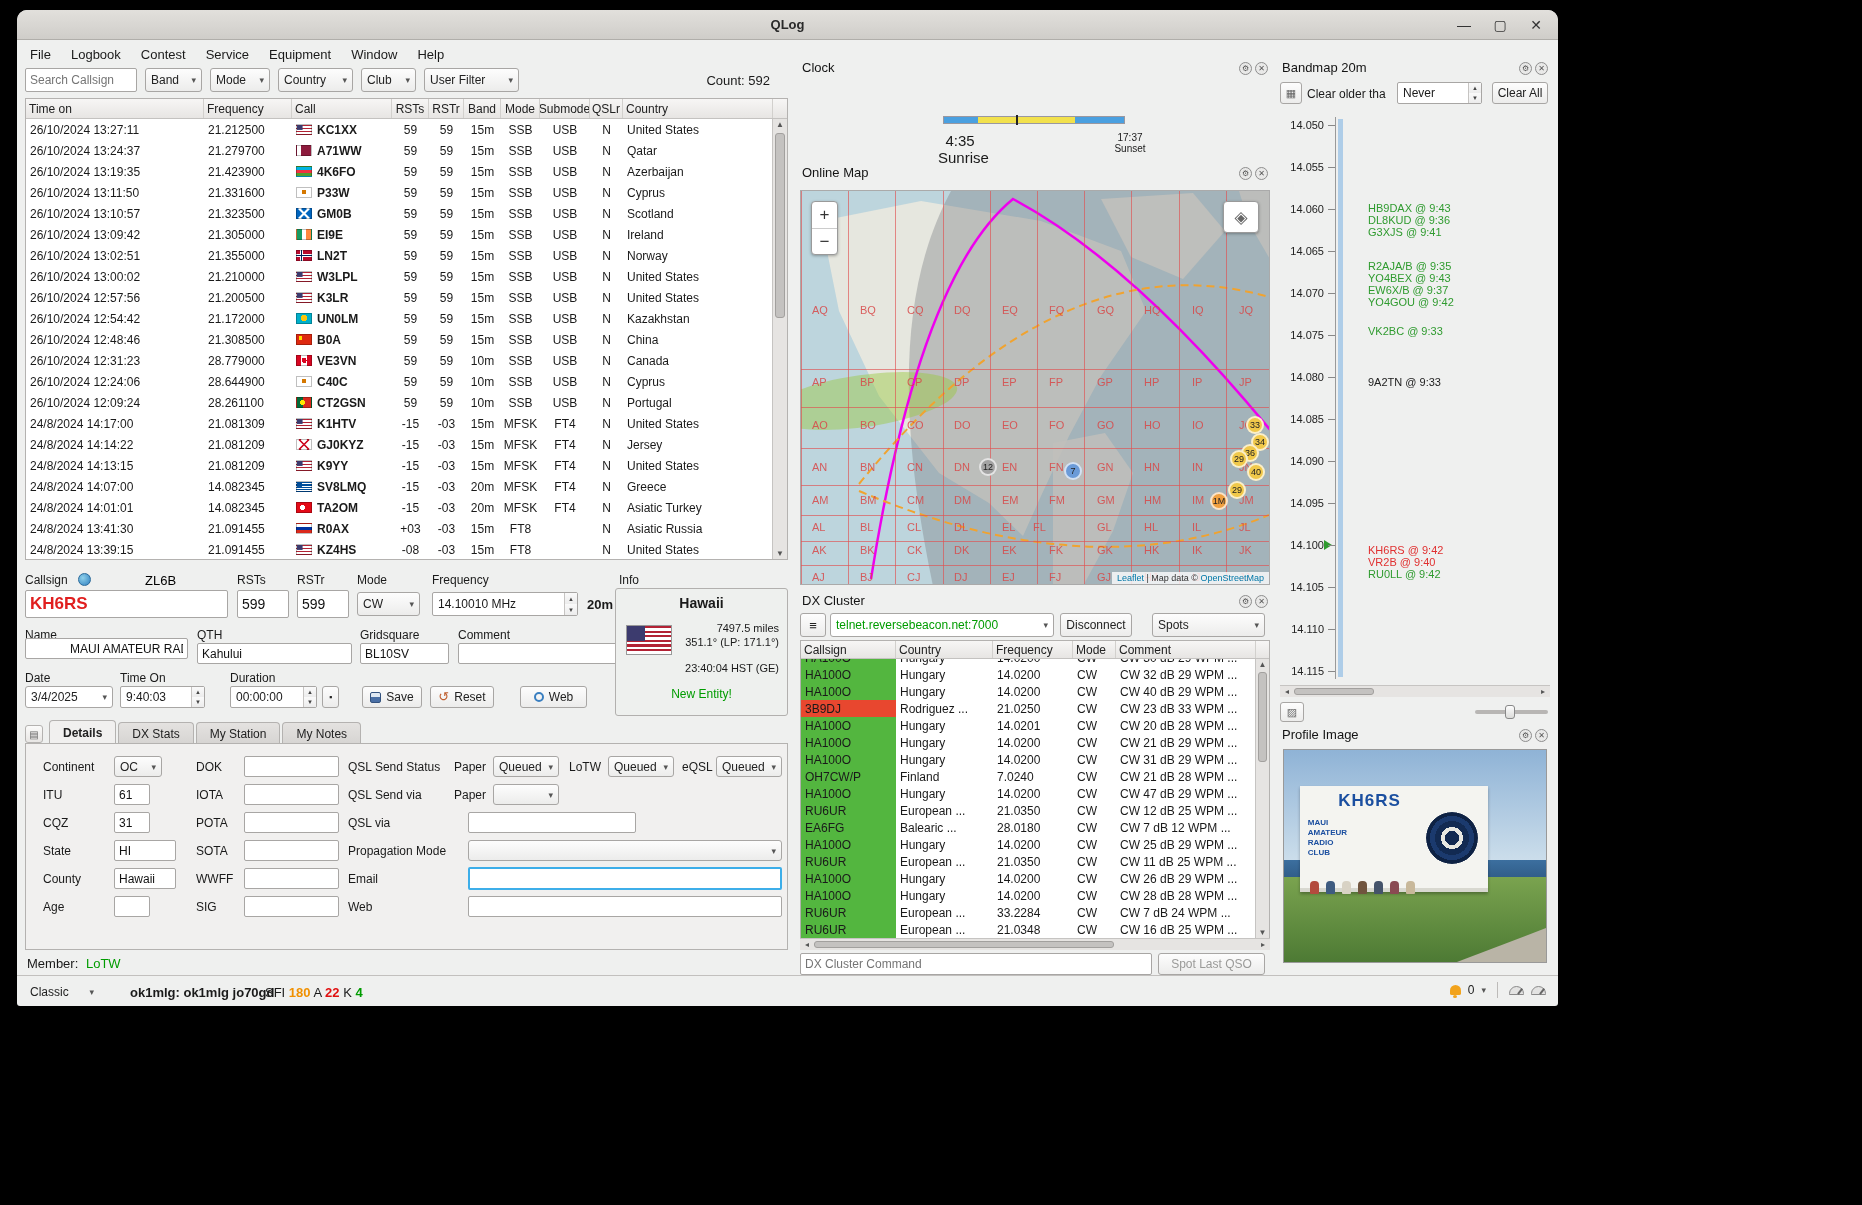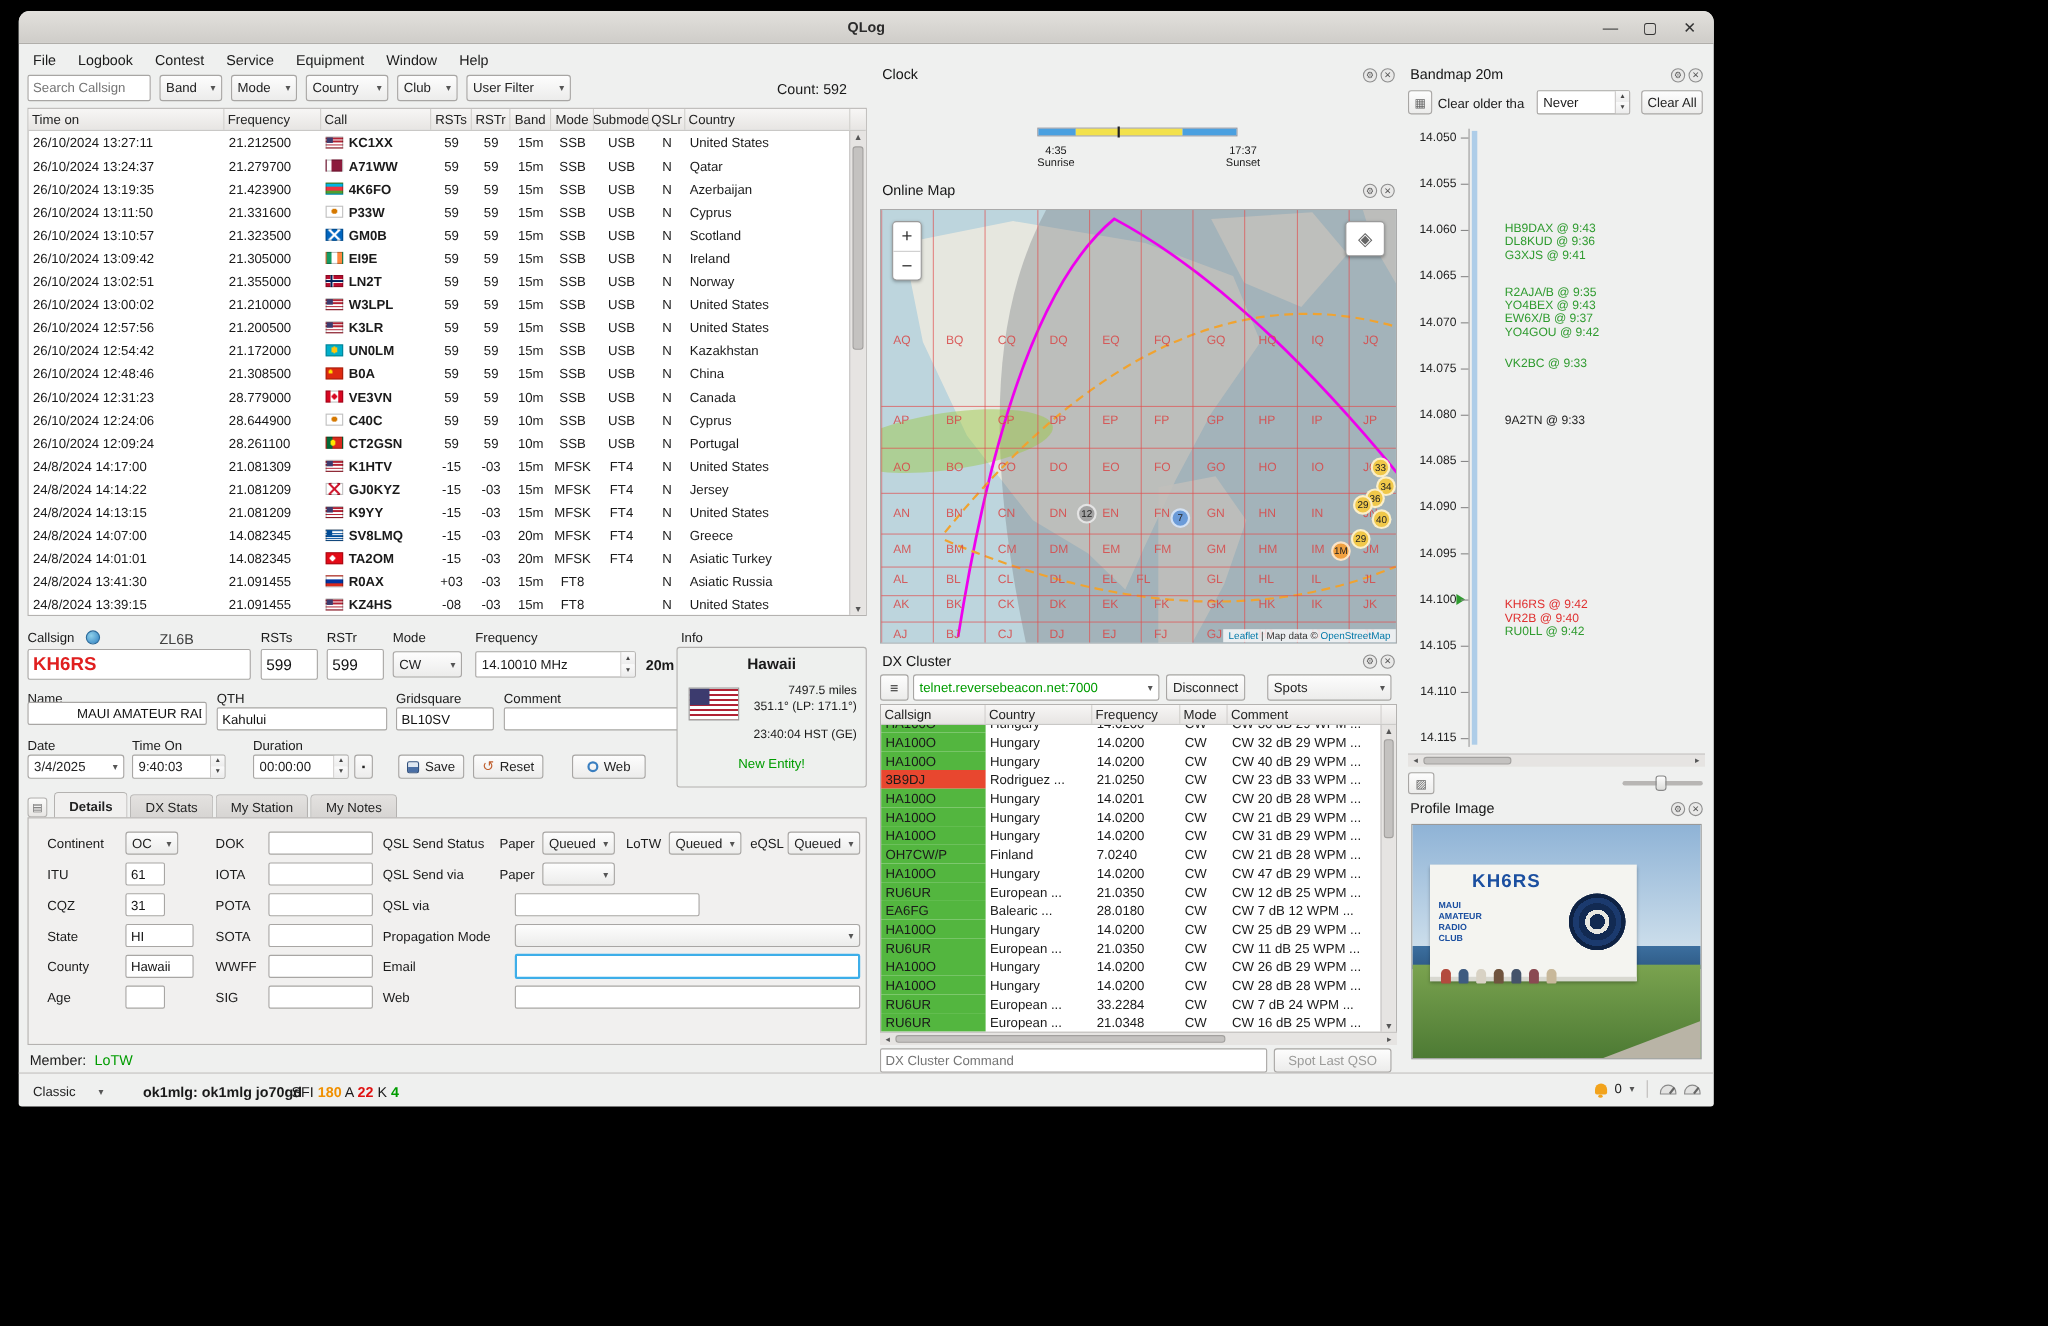--- a/index.html
+++ b/index.html
@@ -53,21 +53,21 @@
 .cell.c{justify-content:center}
 .callb{font-weight:bold}
 
 .sbv{position:absolute;background:#e6e4e2;border-left:1px solid #c6c4c2}
 .sbh{position:absolute;background:#e6e4e2;border-top:1px solid #c6c4c2}
 .sbthumb{position:absolute;background:#c4c2c0;border:1px solid #a2a09e;border-radius:3px}
 .sbarr{position:absolute;font-size:8px;color:#555;width:100%;text-align:center}
 
 .qso{position:absolute;left:8px;top:560px;width:763px;height:148px}
 .callsign-input{font-size:17px;font-weight:bold;color:#e01f1f}
-.prev-call{color:#404040;font-size:13px}
+.prev-call{color:#000000;font-size:13px}
 .bold{font-weight:bold}
 .infobox{position:absolute;left:590px;top:18px;width:173px;height:128px;border:1px solid #b2b0ae;border-radius:3px;background:#eef0ee}
 .usflag{position:absolute;left:10px;top:36px;width:46px;height:30px;border:1px solid #999;background:linear-gradient(#3c3b6e,#3c3b6e) no-repeat 0 0/42% 54%,repeating-linear-gradient(#b22234 0 2.3px,#fff 2.3px 4.6px)}
 .green{color:#009c00}
 .orange{color:#f09000}
 .red{color:#e01010}
 
 .globe{position:absolute;width:13px;height:13px;border-radius:50%;background:radial-gradient(circle at 35% 35%,#8ed0ea,#2f7fc0);border:1px solid #2a6a9a}
 .isave{width:11px;height:11px;background:linear-gradient(#dfe8f2 0 4px,#4a6fa5 4px);border:1px solid #33527e;border-radius:2px}
 .ireset{color:#c06030;font-size:13px;line-height:10px}
@@ -722,21 +722,21 @@
     <div class="picons" style="right:2px;top:2px">
       <span class="picon">⚙</span>
       <span class="picon">✕</span>
     </div>
     <div class="clockbar">
       <div class="cb-seg" style="width:19%;background:#4aa0e0"></div>
       <div class="cb-seg" style="width:54%;background:#f2e14c"></div>
       <div class="cb-seg" style="width:27%;background:#4aa0e0"></div>
       <div class="cb-mark" style="left:40%"></div>
     </div>
-    <div class="lbl" style="left:138px;top:72px;font-size:10px;text-align:center;width:44px">
+    <div class="lbl" style="left:138px;top:72px;font-size:15px;text-align:center;width:44px">
       <span>4:35</span><br>
       <span>Sunrise</span>
     </div>
     <div class="lbl" style="left:308px;top:72px;font-size:10px;text-align:center;width:44px">
       <span>17:37</span><br>
       <span>Sunset</span>
     </div>
   </div>
 
   <div class="mappanel">

